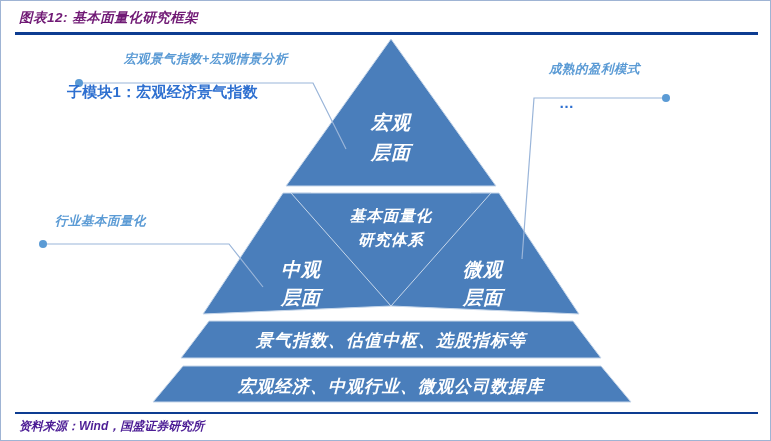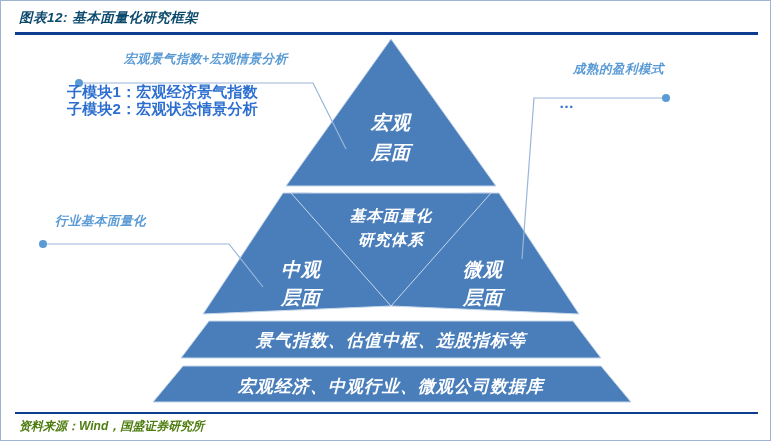--- a/index.html
+++ b/index.html
@@ -15,41 +15,41 @@
     box-sizing:border-box;
     border:1px solid #9fb4d4;
     background:#fff;
   }
   
   #chart-title{
     position:absolute;left:18px;top:8px;
     font-size:13.5px;
     font-weight:bold;
     font-style:italic;
-    color:#0c4a6e;
+    color:#701a75;
     letter-spacing:.5px;
     white-space:nowrap;
   }
   #title-rule{
     position:absolute;left:14px;top:31px;
     width:743px;height:3px;
     background:#0d3c91;
   }
   
   #footer-rule{
     position:absolute;left:14px;top:411px;
     width:743px;height:2px;
     background:#0d3c91;
   }
   #source-note{
     position:absolute;left:18px;top:417px;
     font-size:12px;
     font-style:italic;
     font-weight:bold;
-    color:#4d7c0f;
+    color:#4c1d95;
     white-space:nowrap;
   }
   
   #pyramid{
     position:absolute;left:0;top:0;
     width:771px;height:441px;
   }
   .shape-edge{fill:#4a7ebb;stroke:#c7d7ea;stroke-width:1;}
   .ptext{
     fill:#ffffff;
@@ -85,21 +85,21 @@
   }
   #callout-macro{left:58px;top:50px;}
   #callout-macro .callout-title{margin-left:65px;text-align:right;}
   #callout-macro .callout-list{margin-top:15px;margin-left:8px;}
 
   #callout-industry{left:30px;top:212px;}
   #callout-industry .callout-title{margin-left:24px;}
   #callout-industry .callout-list{margin-top:34px;margin-left:8px;}
 
   #callout-micro{left:548px;top:60px;}
-  #callout-micro .callout-title{margin-left:24px;}
+  #callout-micro .callout-title{margin-left:0;}
   #callout-micro .callout-list{margin-top:16px;margin-left:10px;}
 
   
   #connectors{
     position:absolute;left:0;top:0;width:771px;height:441px;
     pointer-events:none;
   }
   .conn-line{stroke:#9ab5d9;stroke-width:1.2;fill:none;}
   .conn-dot{fill:#5b9bd5;}
 </style>
@@ -163,21 +163,20 @@
     <g>
       <path class="conn-line" d="M 665,97 L 533,97 L 521,258"></path>
       <circle class="conn-dot" cx="665" cy="97" r="4"></circle>
     </g>
   </svg>
 
   <div class="callout" id="callout-macro">
     <div class="callout-title">宏观景气指数+宏观情景分析</div>
     <ul class="callout-list">
       <li>子模块1：宏观经济景气指数</li>
-      <li>子模块2：宏观状态情景分析</li>
     </ul>
   </div>
 
   <div class="callout" id="callout-industry">
     <div class="callout-title">行业基本面量化</div>
   </div>
 
   <div class="callout" id="callout-micro">
     <div class="callout-title">成熟的盈利模式</div>
     <ul class="callout-list">

